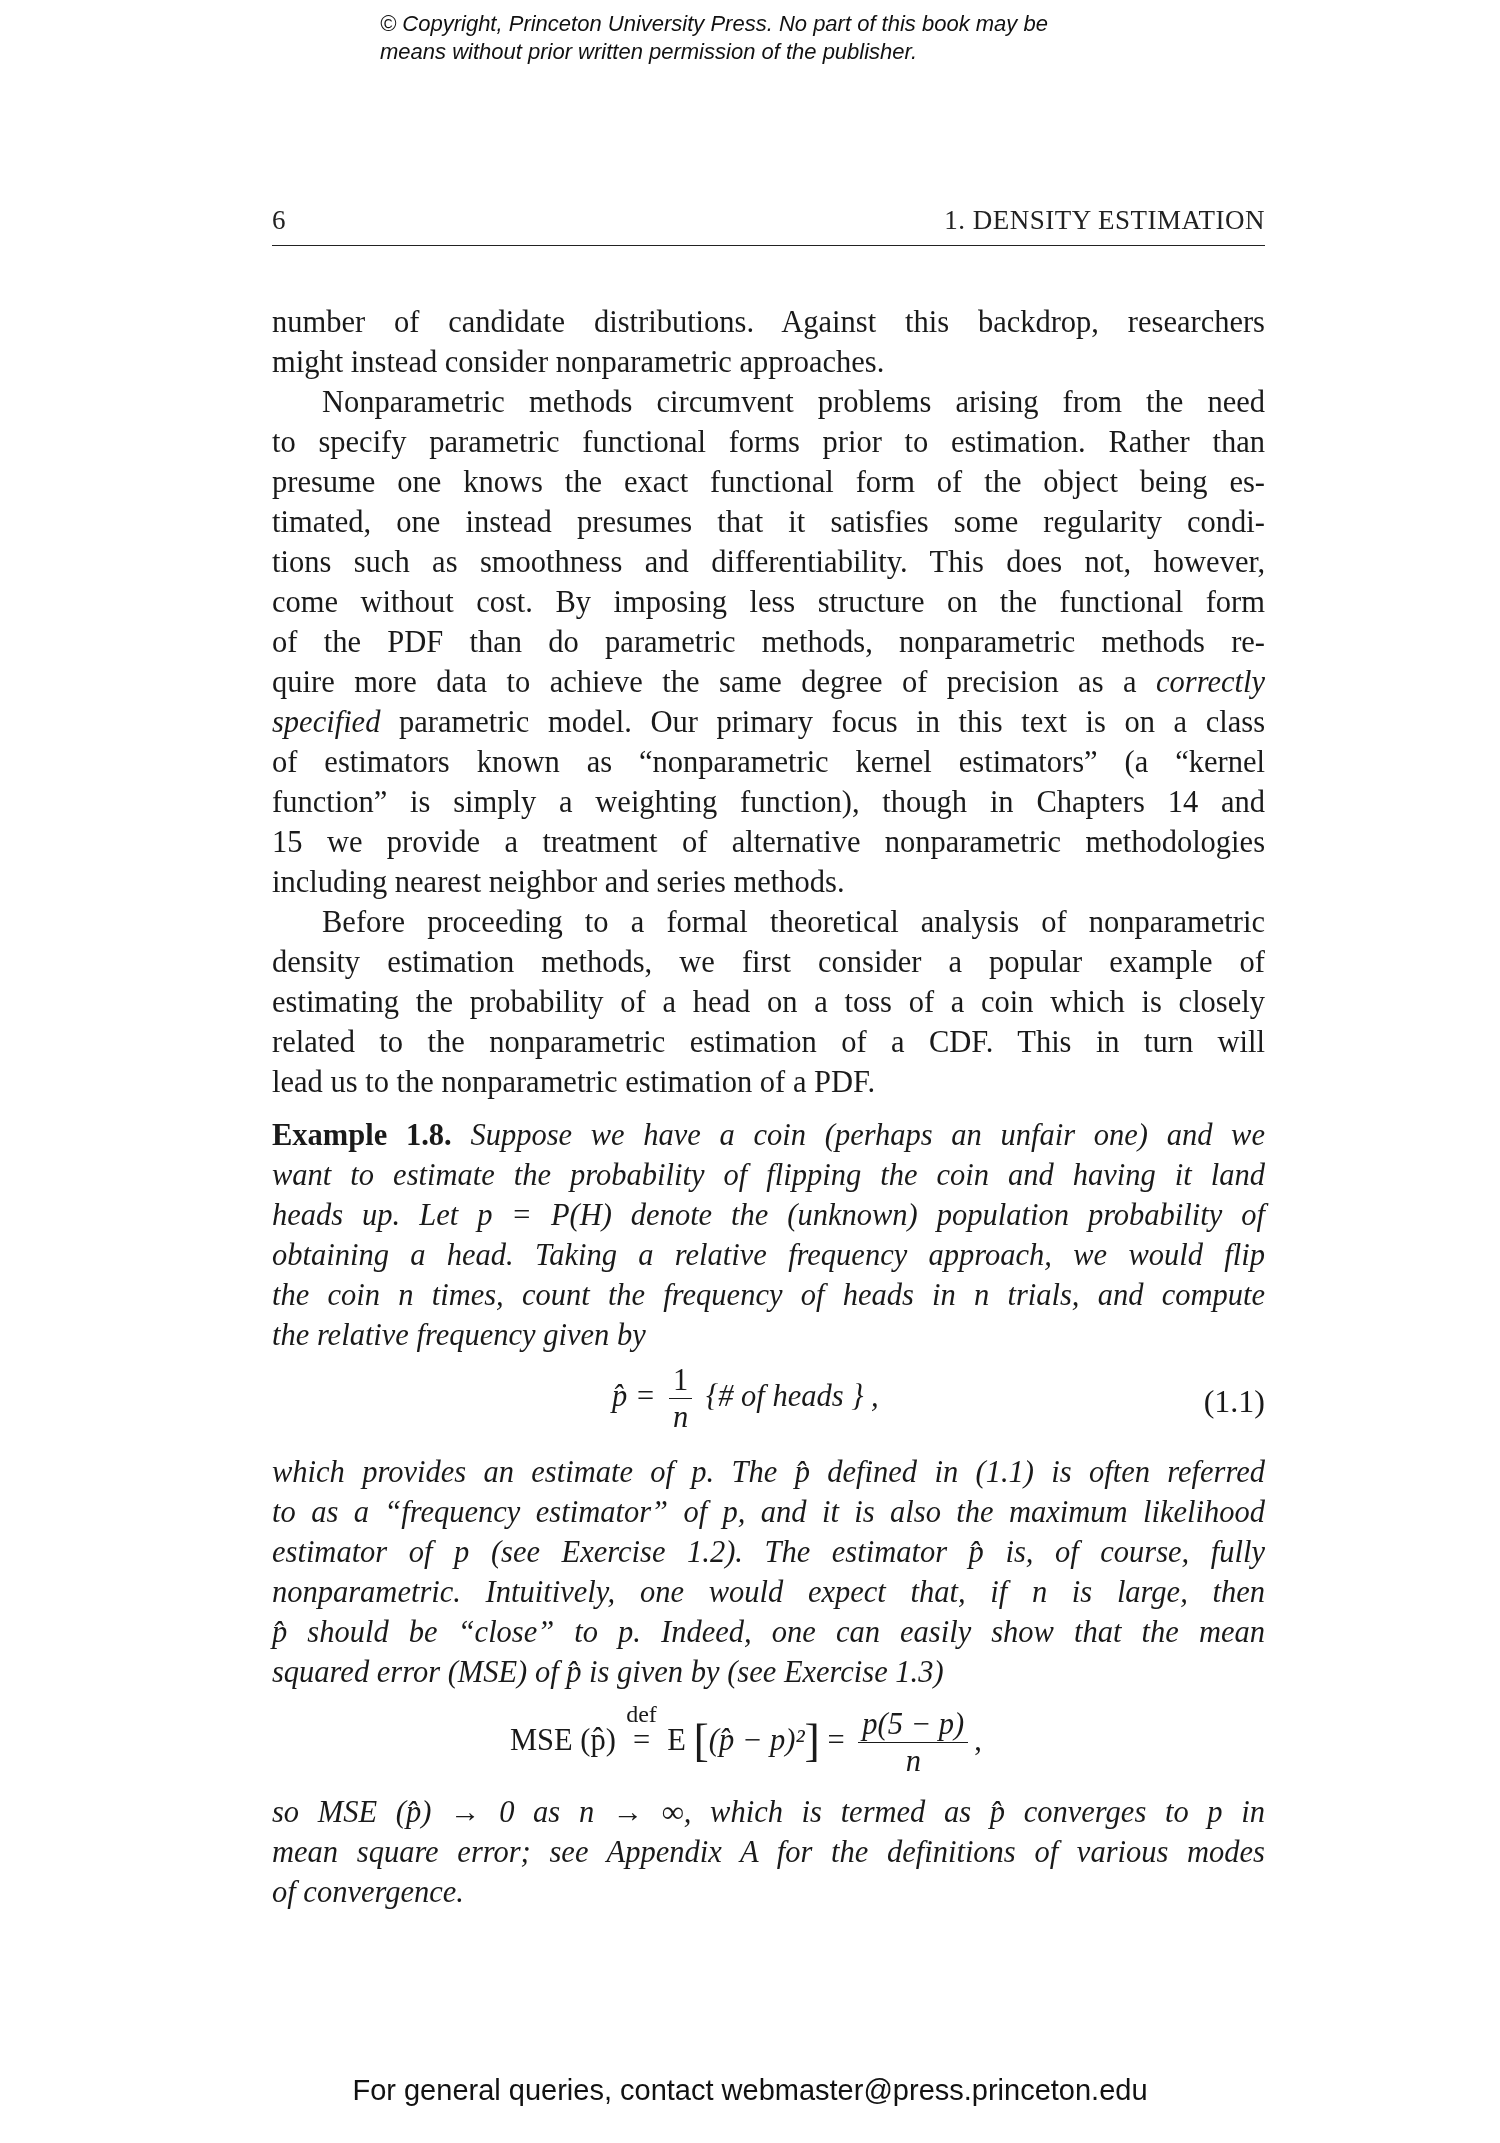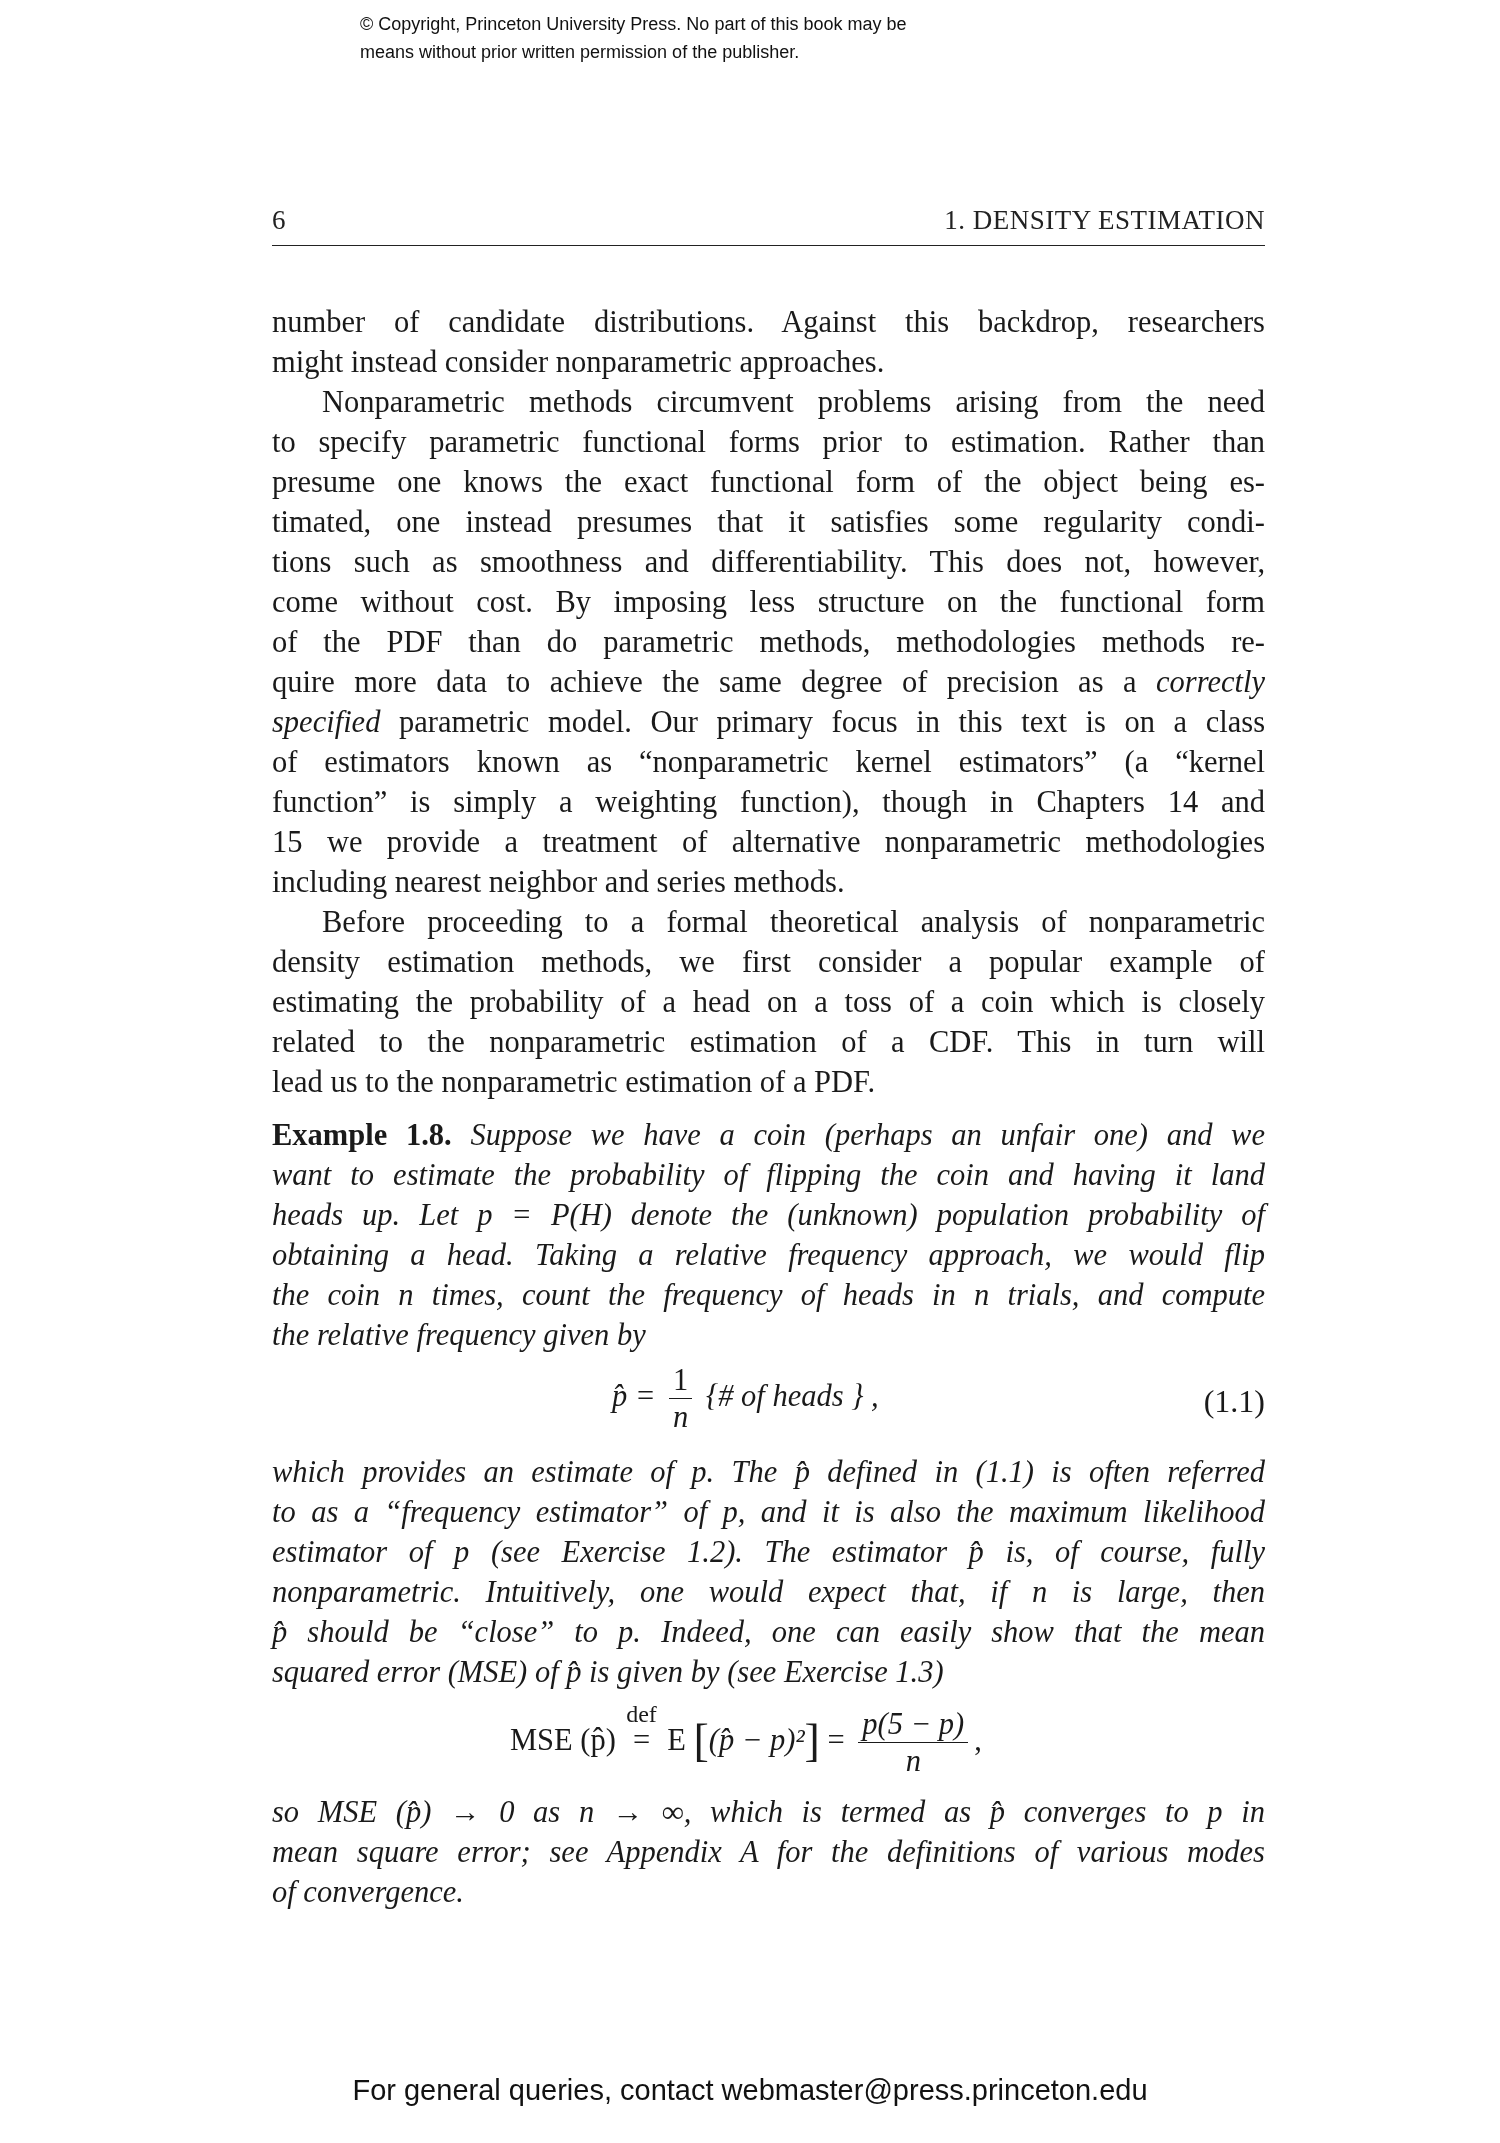--- a/index.html
+++ b/index.html
@@ -1,19 +1,19 @@
 <!DOCTYPE html>
 <html><head>
 <meta charset="utf-8">
 <style>
   html, body { margin: 0; padding: 0; background: #ffffff; }
   body { width: 1500px; height: 2143px; position: relative; overflow: hidden; color: #1a1a1a; }
   .copyright {
-    position: absolute; left: 360px; top: 10px; width: 760px;
-    font-family: "Liberation Sans", sans-serif; font-size: 18px; line-height: 28px; color: #111;
+    position: absolute; left: 380px; top: 10px; width: 760px;
+    font-family: "Liberation Sans", sans-serif; font-size: 22px; line-height: 28px; color: #111; font-style: italic;
   }
   .running-head {
     position: absolute; left: 272px; top: 205px; width: 993px; height: 40px;
     border-bottom: 1.5px solid #222;
     font-family: "Liberation Serif", serif; font-size: 27px; color: #222;
   }
   .running-head .pnum { position: absolute; left: 0; top: 0; }
   .running-head .chap { position: absolute; right: 0; top: 0; letter-spacing: 0.5px; }
   .line {
     position: absolute; left: 272px; width: 993px; height: 40px;
@@ -54,21 +54,21 @@
 
 <div class="line" style="top:302px">number of candidate distributions. Against this backdrop, researchers</div>
 <div class="line last" style="top:342px">might instead consider nonparametric approaches.</div>
 
 <div class="line indent" style="top:382px">Nonparametric methods circumvent problems arising from the need</div>
 <div class="line" style="top:422px">to specify parametric functional forms prior to estimation. Rather than</div>
 <div class="line" style="top:462px">presume one knows the exact functional form of the object being es-</div>
 <div class="line" style="top:502px">timated, one instead presumes that it satisfies some regularity condi-</div>
 <div class="line" style="top:542px">tions such as smoothness and differentiability. This does not, however,</div>
 <div class="line" style="top:582px">come without cost. By imposing less structure on the functional form</div>
-<div class="line" style="top:622px">of the PDF than do parametric methods, methodologies methods re-</div>
+<div class="line" style="top:622px">of the PDF than do parametric methods, nonparametric methods re-</div>
 <div class="line" style="top:662px">
   <span>quire more data to achieve the same degree of precision as a</span>
   <span class="it">correctly</span>
 </div>
 <div class="line" style="top:702px">
   <span class="it">specified</span>
   <span>parametric model. Our primary focus in this text is on a class</span>
 </div>
 <div class="line" style="top:742px">of estimators known as “nonparametric kernel estimators” (a “kernel</div>
 <div class="line" style="top:782px">function” is simply a weighting function), though in Chapters 14 and</div>

